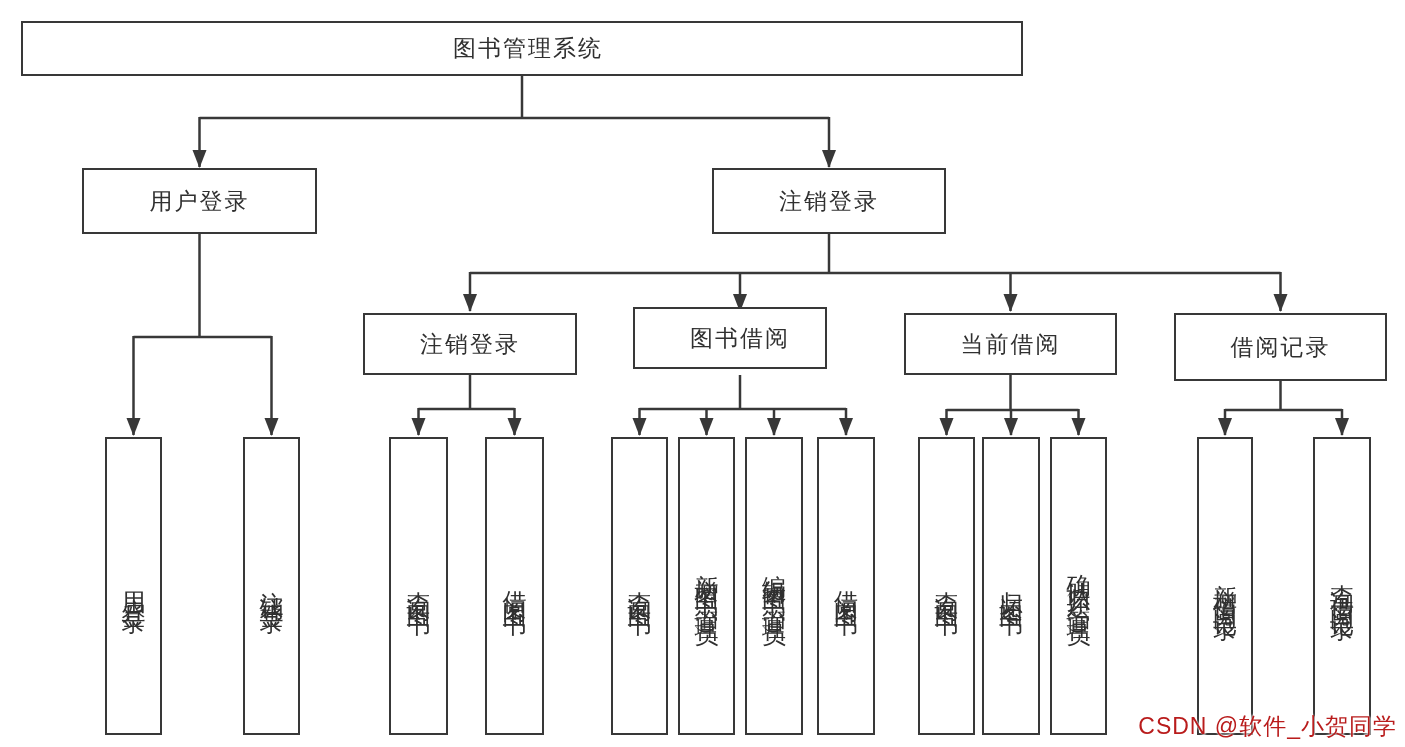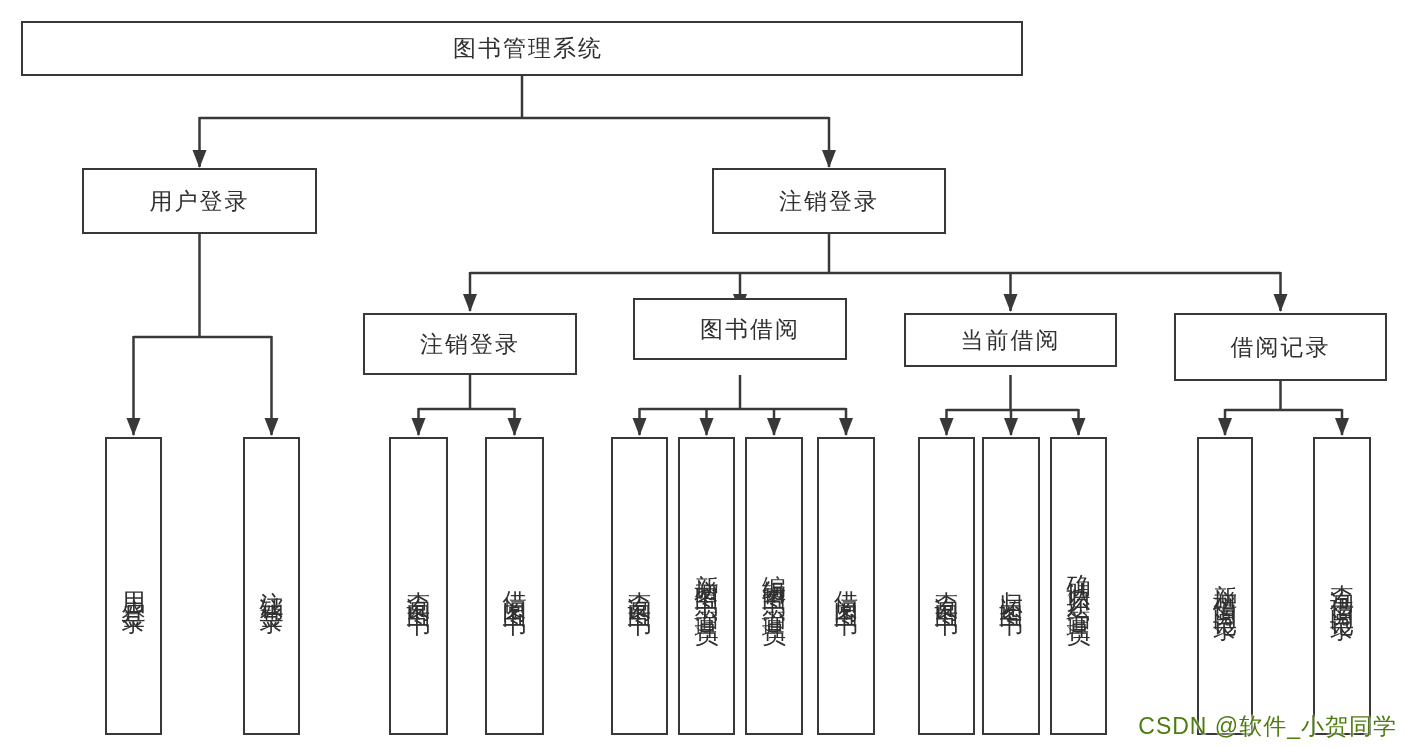--- a/index.html
+++ b/index.html
@@ -31,42 +31,42 @@
     text-orientation:mixed;
     letter-spacing:7px;
     line-height:1;
     white-space:nowrap;
   }
   
   .n-root            {left:21px;  top:21px;  width:1002px; height:55px;padding-left:12px;}
   .n-user-login      {left:82px;  top:168px; width:235px;  height:66px;}
   .n-book-mgmt       {left:712px; top:168px; width:234px;  height:66px;}
   .n-new-rec         {left:363px; top:313px; width:214px;  height:62px;}
-  .n-book-borrow     {left:633px; top:298px; width:214px;  height:62px;padding-left:20px;}
-  .n-cur-borrow      {left:904px; top:313px; width:213px;  height:54px;font-family:Liberation Serif, serif;}
+  .n-book-borrow     {left:633px; top:307px; width:194px;  height:62px;padding-left:20px;}
+  .n-cur-borrow      {left:904px; top:313px; width:213px;  height:62px;font-family:Liberation Serif, serif;}
   .n-borrow-rec      {left:1174px;top:313px; width:213px;  height:68px;}
   .l-user-login      {left:105px; top:437px; width:57px;  height:298px;}
   .l-logout          {left:243px; top:437px; width:57px;  height:298px;}
   .l-rec-query       {left:389px; top:437px; width:59px;  height:298px;}
   .l-rec-borrow      {left:485px; top:437px; width:59px;  height:298px;}
   .l-bb-query        {left:611px; top:437px; width:57px;  height:298px;}
   .l-bb-add          {left:678px; top:437px; width:57px;  height:298px;}
   .l-bb-edit         {left:745px; top:437px; width:58px;  height:298px;}
   .l-bb-borrow       {left:817px; top:437px; width:58px;  height:298px;}
   .l-cb-query        {left:918px; top:437px; width:57px;  height:298px;}
   .l-cb-return       {left:982px; top:437px; width:58px;  height:298px;}
   .l-cb-confirm      {left:1050px;top:437px; width:57px;  height:298px;}
   .l-br-add          {left:1197px;top:437px; width:56px;  height:298px;}
   .l-br-query        {left:1313px;top:437px; width:58px;  height:298px;}
   .watermark{
     position:absolute;
     right:8px;bottom:5px;
     z-index:5;
     font-size:23px;
-    color:#4d7c0f;
+    color:#b91c1c;
     letter-spacing:1px;
     text-shadow:1px 1px 2px rgba(255,255,255,0.9), -1px -1px 2px rgba(255,255,255,0.9);
     white-space:nowrap;
   }
 </style>
 </head>
 <body>
 
 <div class="canvas">
 

